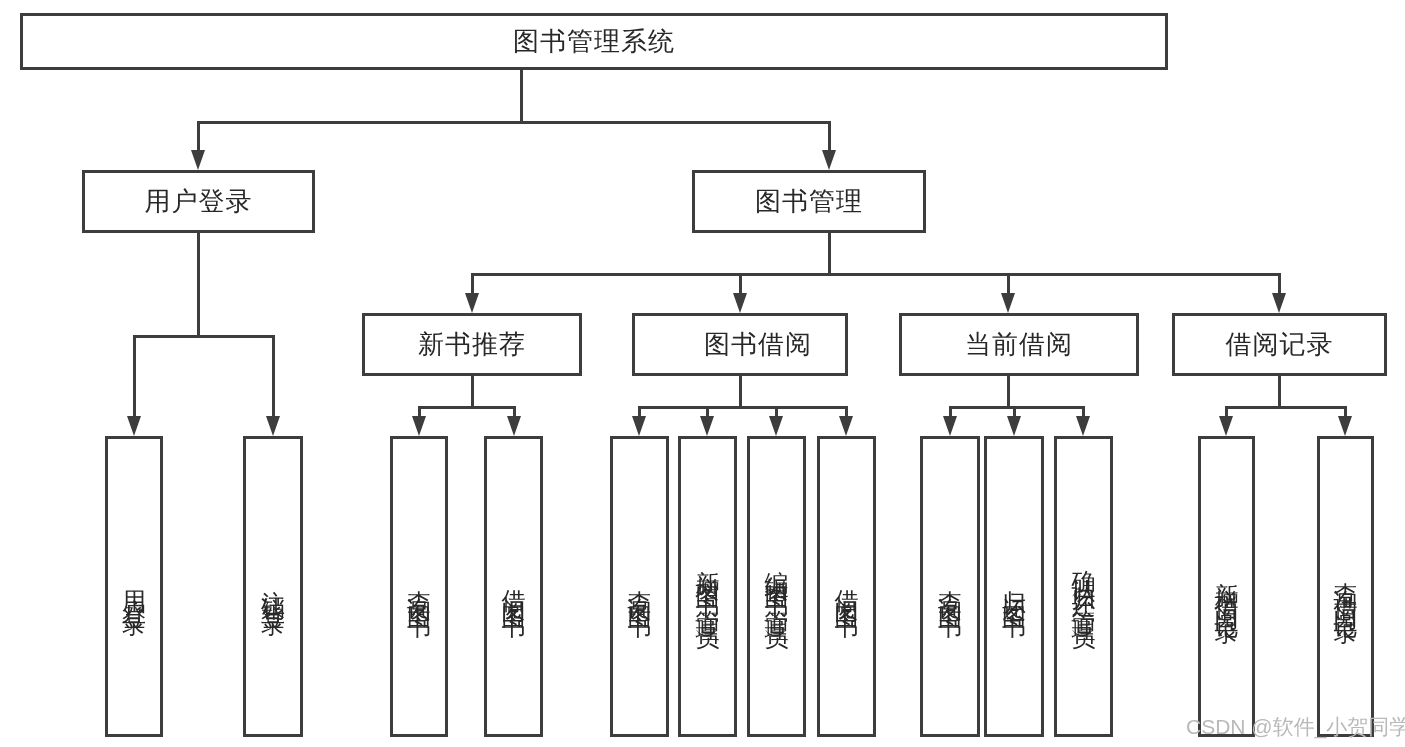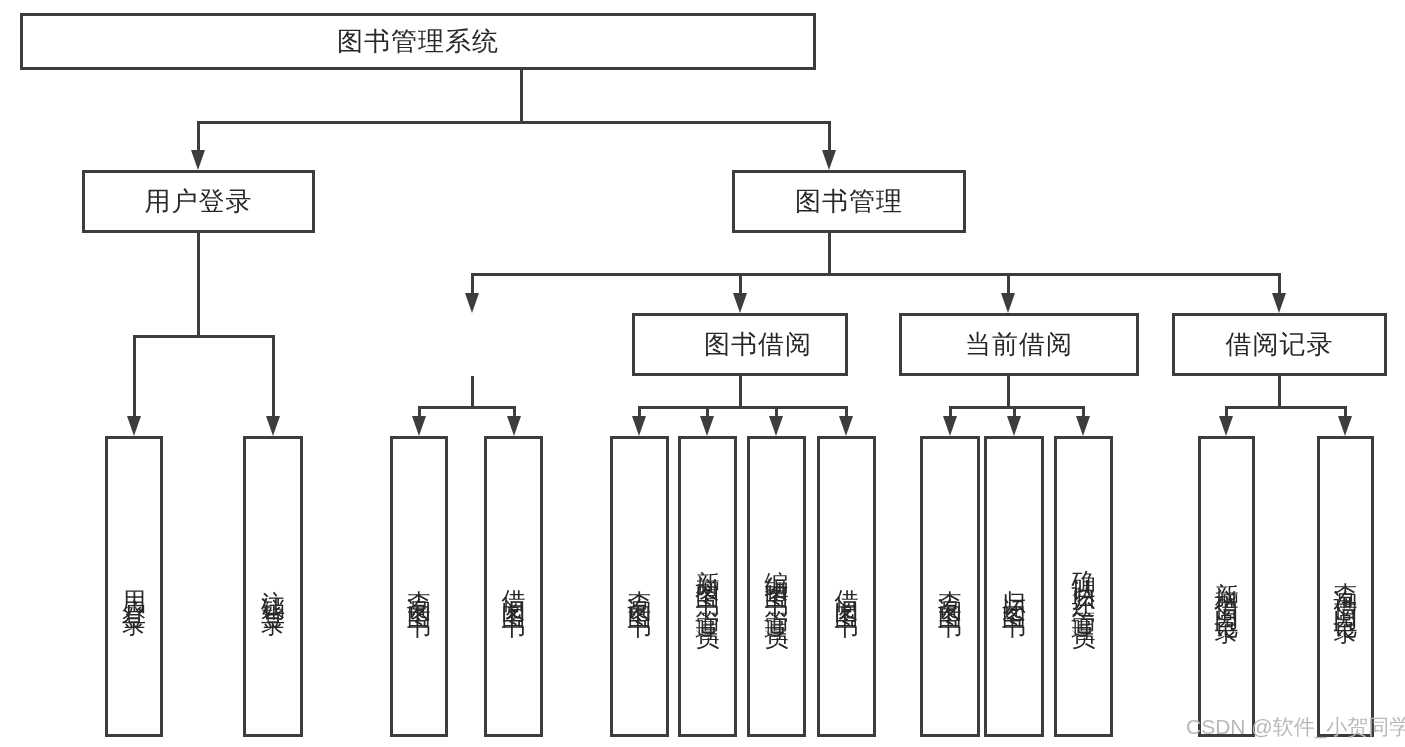--- a/index.html
+++ b/index.html
@@ -54,28 +54,31 @@
     color: #b9b9b9;
     white-space: nowrap;
     z-index: 5;
   }
 </style>
 </head>
 <body>
 
 <div id="canvas">
   <div class="watermark">CSDN @软件_小贺同学</div>
-<div class="node" style="left: 20px; top: 13px; width: 796px; height: 57px;">
+<div class="node" style="left: 20px; top: 13px; width: 1148px; height: 57px;">
       <span class="lbl">图书管理系统</span>
     </div>
     <div class="node" style="left: 82px; top: 170px; width: 233px; height: 63px;">
       <span class="lbl">用户登录</span>
     </div>
-    <div class="node" style="left: 732px; top: 170px; width: 234px; height: 63px;">
+    <div class="node" style="left: 692px; top: 170px; width: 234px; height: 63px;">
       <span class="lbl">图书管理</span>
+    </div>
+    <div class="node" style="left: 362px; top: 313px; width: 220px; height: 63px;">
+      <span class="lbl">新书推荐</span>
     </div>
     <div class="node" style="left: 632px; top: 313px; width: 216px; height: 63px; padding-left: 36px;">
       <span class="lbl">图书借阅</span>
     </div>
     <div class="node" style="left: 899px; top: 313px; width: 240px; height: 63px;">
       <span class="lbl">当前借阅</span>
     </div>
     <div class="node" style="left: 1172px; top: 313px; width: 215px; height: 63px;">
       <span class="lbl">借阅记录</span>
     </div>

